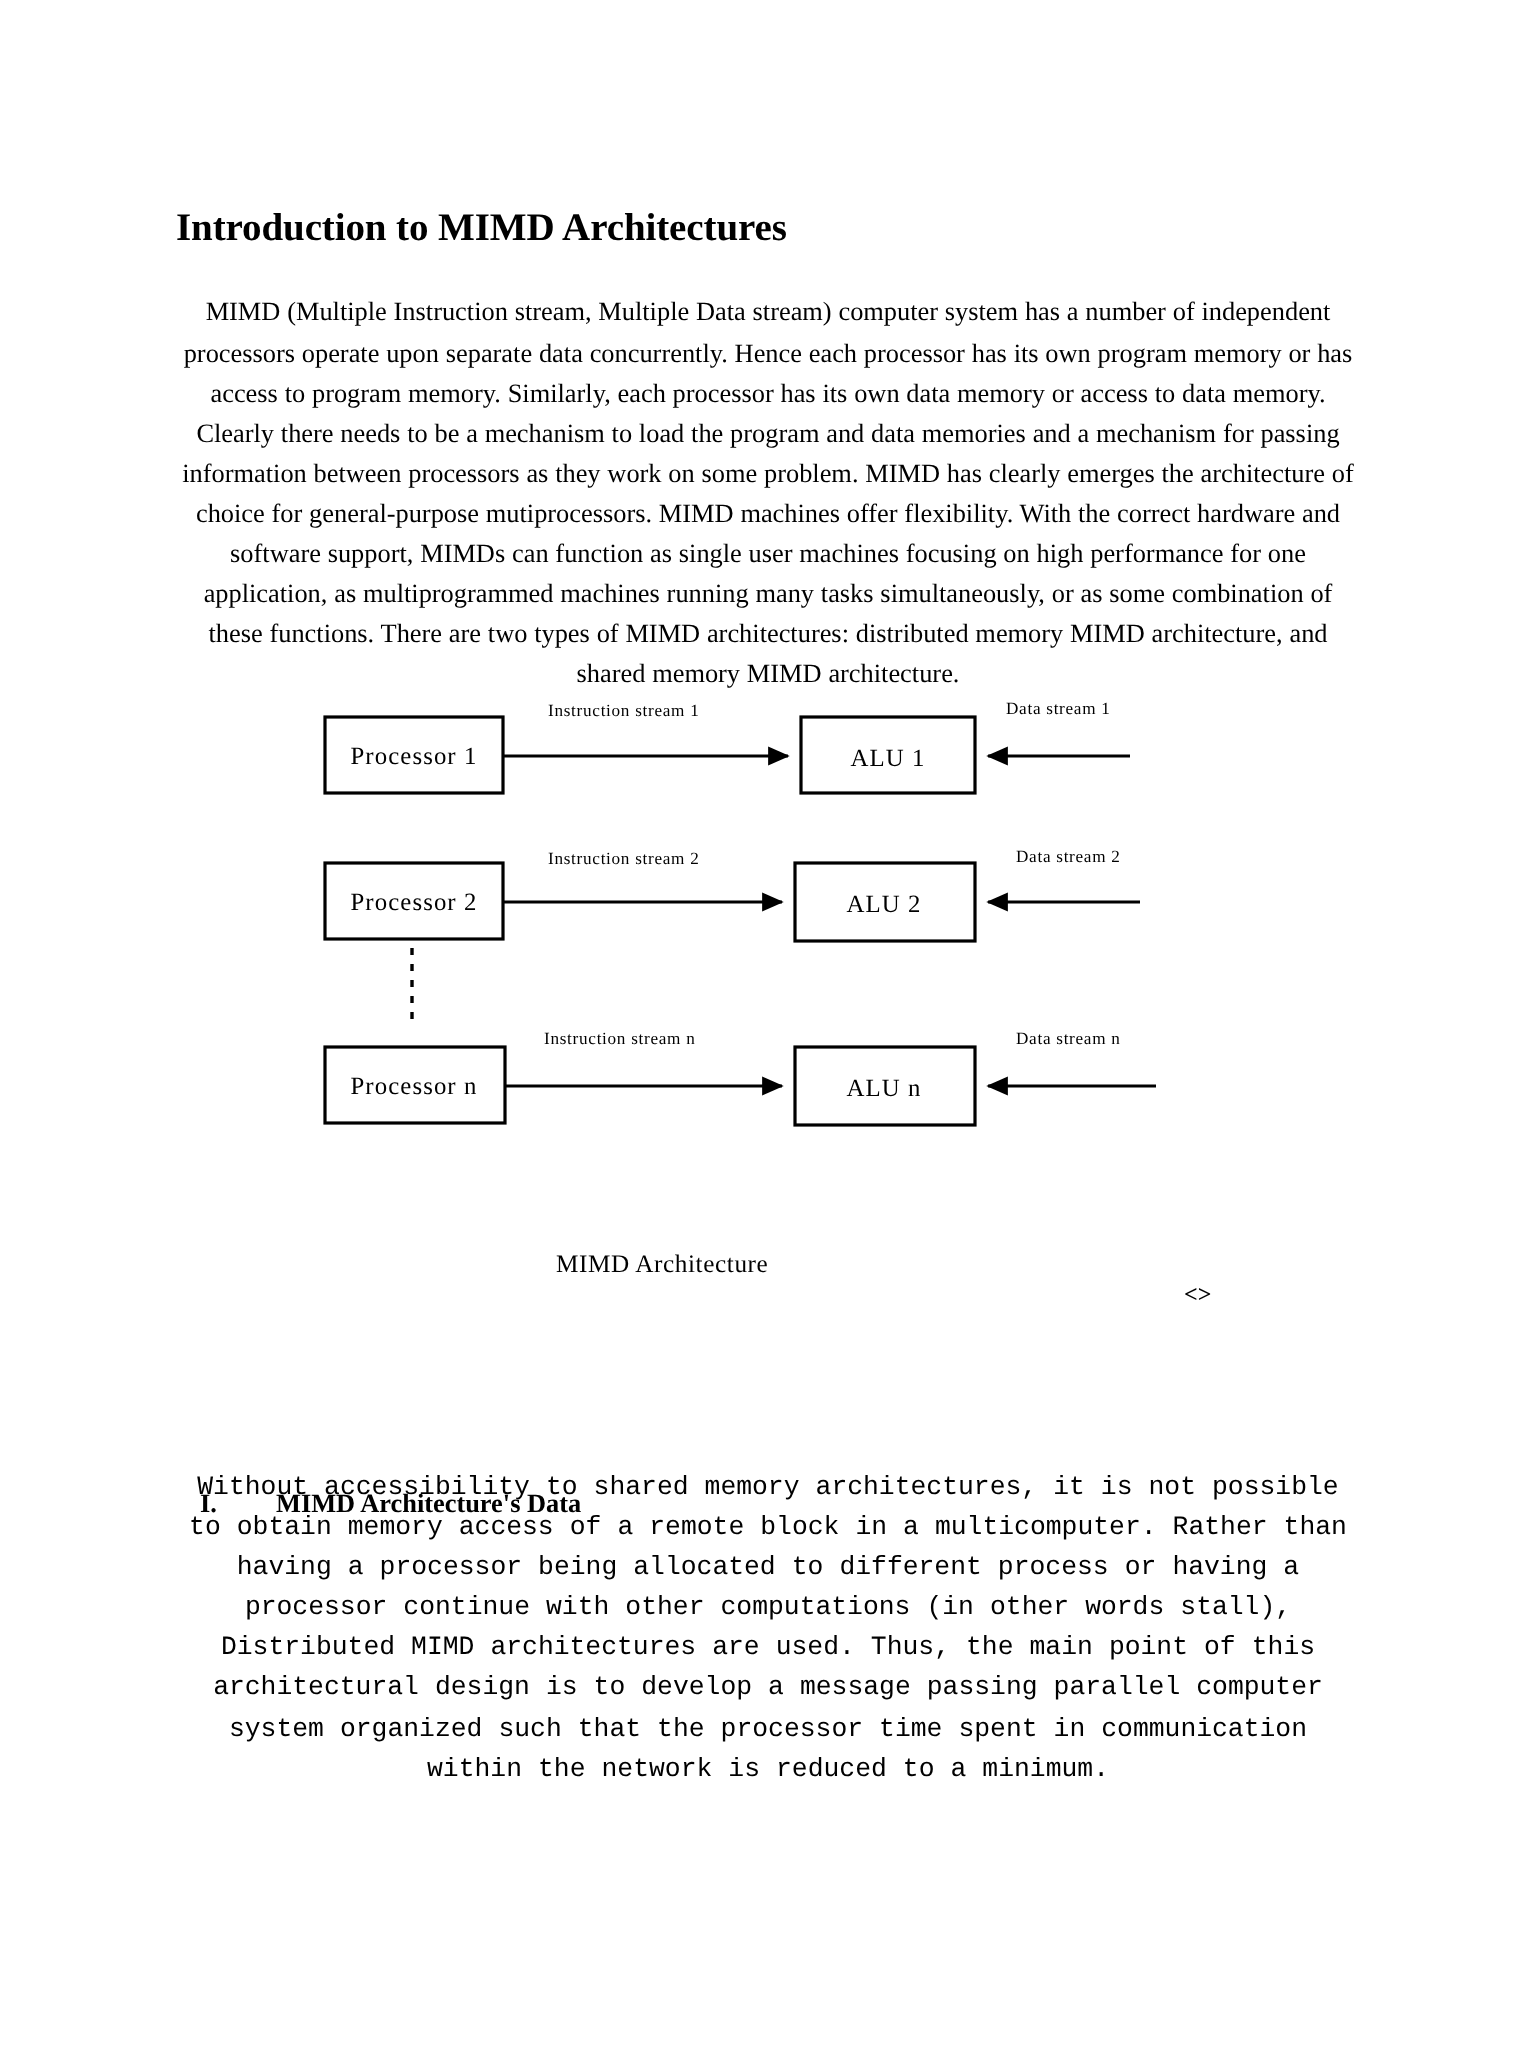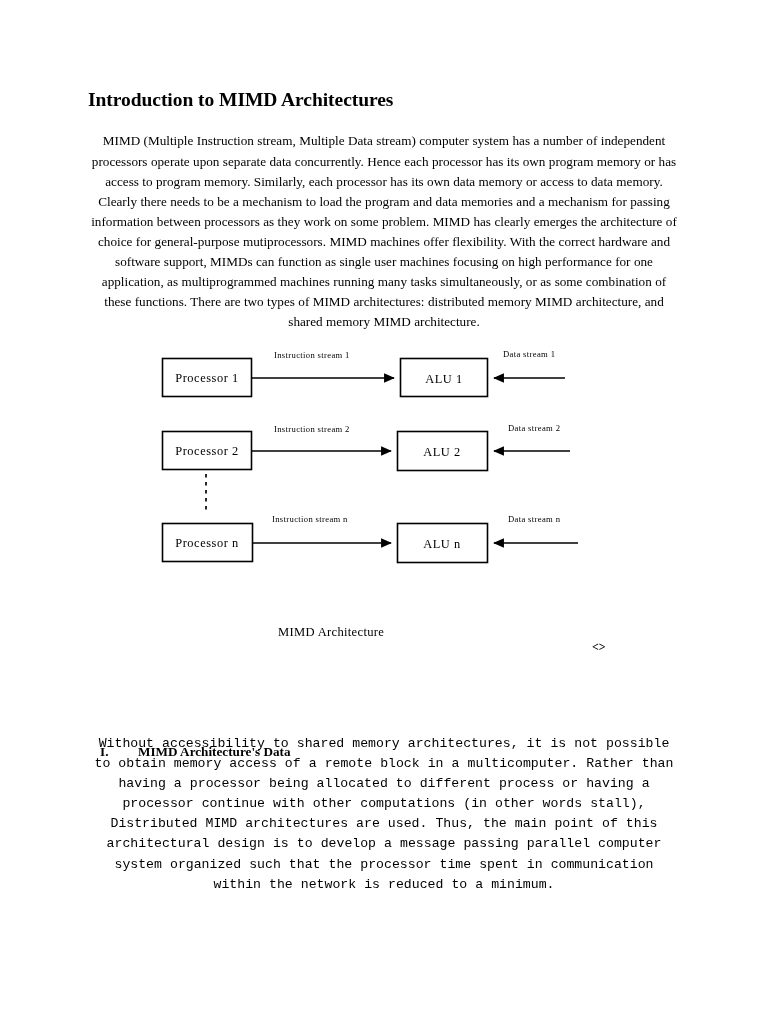--- a/index.html
+++ b/index.html
@@ -31,21 +31,21 @@
     left: 88px;
     top: 88px;
     width: 592px;
   }
 
   h1.doc-title {
     font-family: "Liberation Serif", "DejaVu Serif", serif;
     font-size: 19.5px;
     font-weight: bold;
     line-height: 1.15;
-    margin: 1px 0 20px 0;
+    margin: 16px 0 20px 0;
     letter-spacing: -0.05px;
   }
 
   h1.doc-title-2 {
     font-family: "Liberation Serif", "DejaVu Serif", serif;
     font-size: 19.5px;
     font-weight: bold;
     line-height: 1.15;
     margin: 0;
     letter-spacing: -0.05px;

